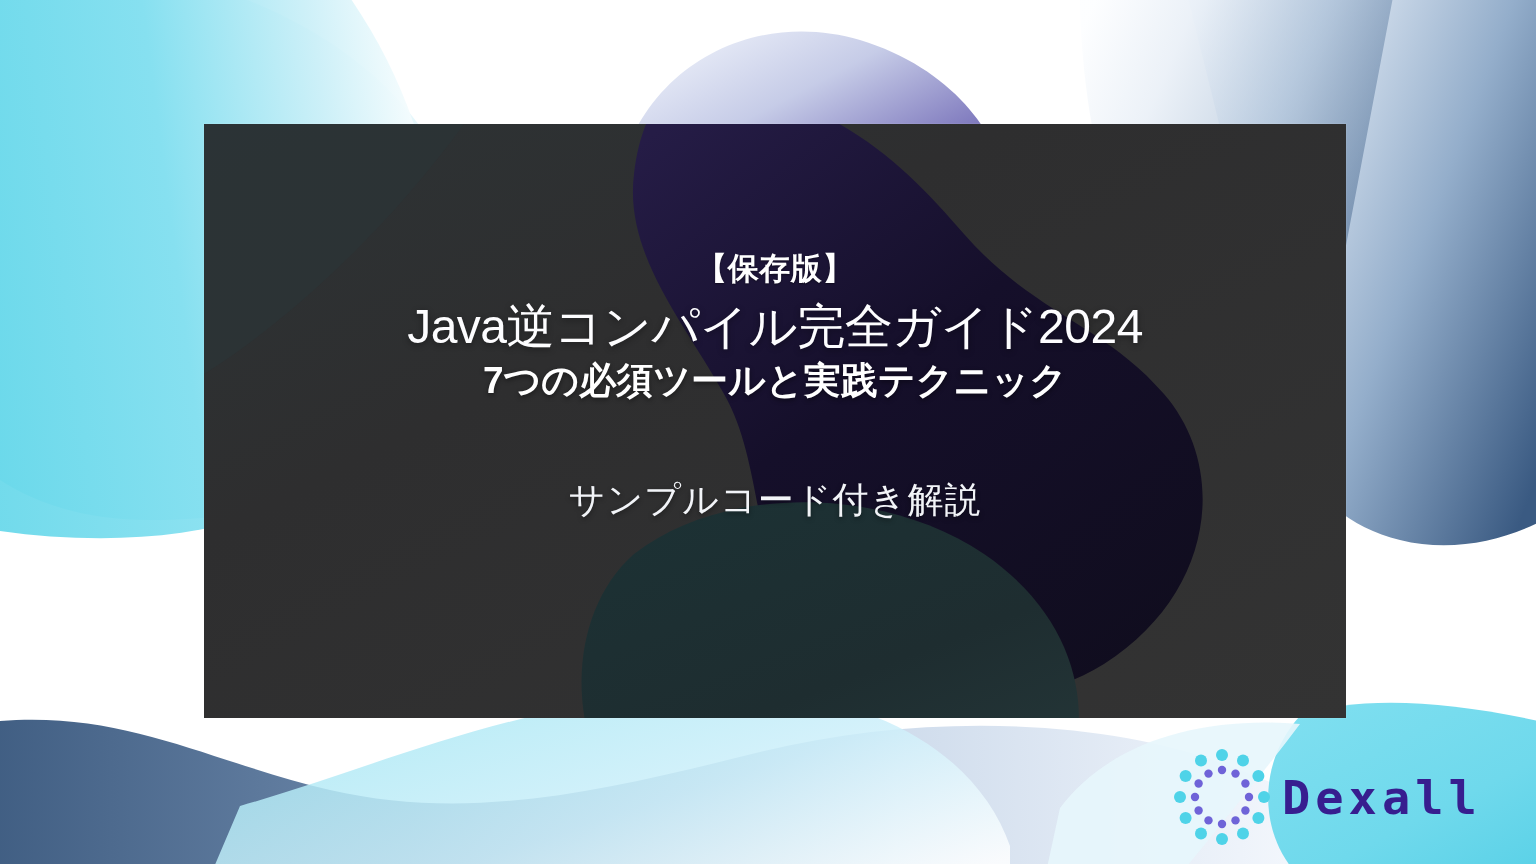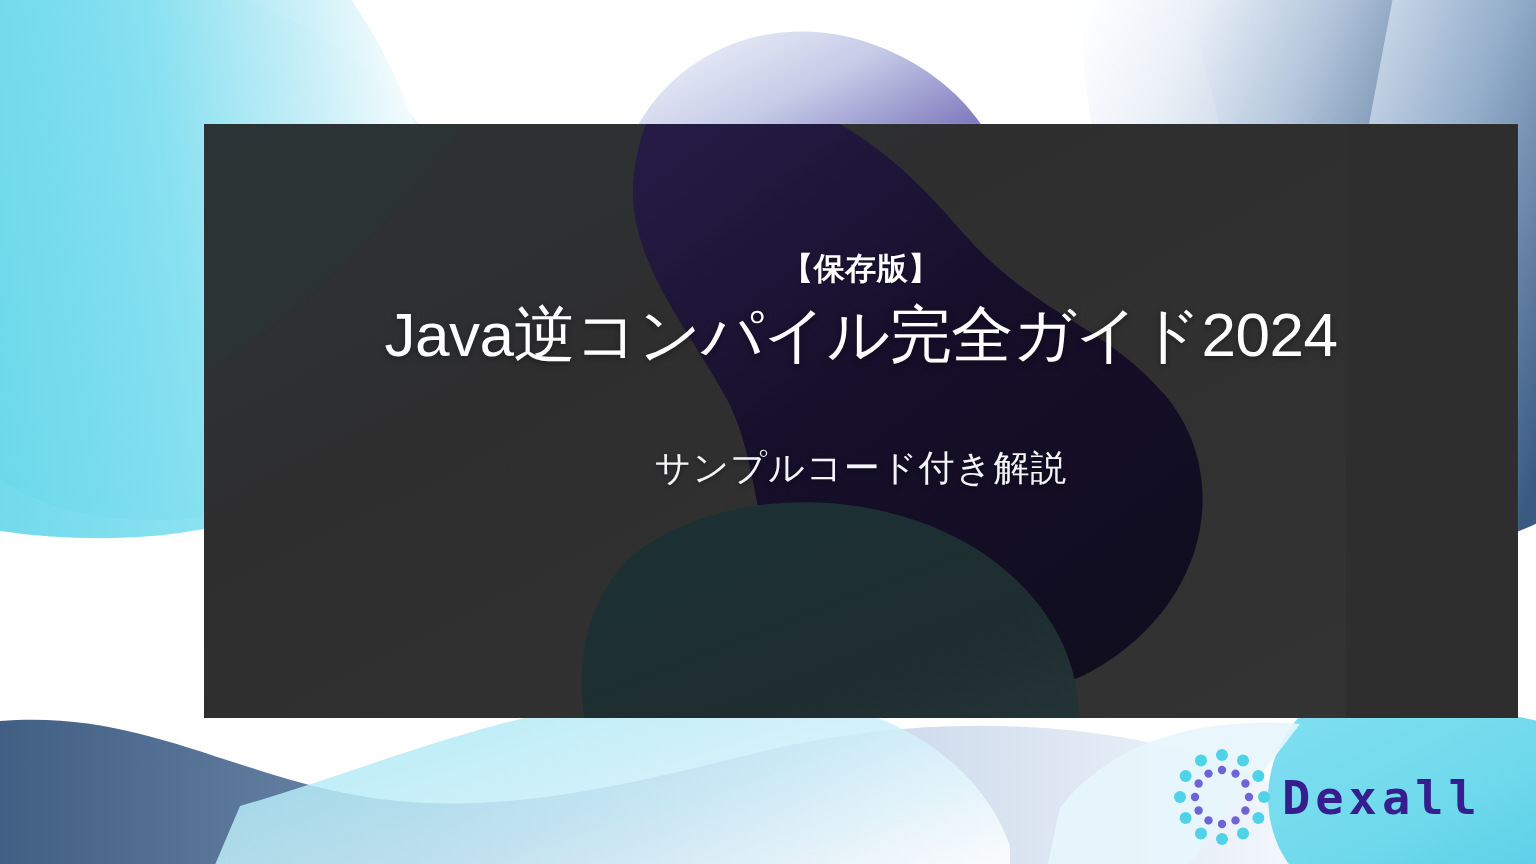--- a/index.html
+++ b/index.html
@@ -22,21 +22,21 @@
     position:absolute;
     inset:0;
     overflow:hidden;
   }
   .bg-layer svg { position:absolute; inset:0; width:1536px; height:864px; display:block; }
 
   
   #card {
     position:absolute;
     left:204px; top:124px;
-    width:1314px; height:594px;
+    width:1142px; height:594px;
     background:#2e2e2e;
     overflow:hidden;
     box-shadow:0 0 0 1px rgba(255,255,255,0.06);
   }
   #card .card-bg { position:absolute; inset:0; width:1142px; height:594px; display:block; }
 
   #card-content {
     position:absolute;
     inset:0;
     display:flex;
@@ -52,21 +52,21 @@
     font-weight:bold;
     color:#ffffff;
     letter-spacing:0.5px;
     line-height:1.1;
     text-shadow:0 1px 2px rgba(0,0,0,0.45);
     white-space:nowrap;
   }
 
   .headline {
     margin-top:14px;
-    font-size:62px;
+    font-size:48px;
     font-weight:300;
     color:#fdfdff;
     letter-spacing:-0.5px;
     line-height:1.12;
     white-space:nowrap;
     text-shadow:0 2px 6px rgba(0,0,0,0.38);
   }
 
   .subhead {
     margin-top:6px;
@@ -207,20 +207,21 @@
 
       <path d="M 430 430 C 520 360 680 362 780 430 C 880 498 890 600 860 660
                L 430 700 C 360 620 360 492 430 430 Z" fill="url(#cTeal)"></path>
 
       <path d="M 0 0 L 260 0 C 180 110 80 200 0 250 Z" fill="#2b3436" opacity="0.85"></path>
     </svg>
 
     <div id="card-content">
       <div class="badge">【保存版】</div>
       <h1 class="headline">Java逆コンパイル完全ガイド2024</h1>
+      <h2 class="subhead">7つの必須ツールと実践テクニック</h2>
       <p class="tagline">サンプルコード付き解説</p>
     </div>
   </div>
 
   <div id="logo">
     <div id="logo-mark">
       <svg viewBox="0 0 112 112" xmlns="http://www.w3.org/2000/svg" aria-hidden="true">
         <g fill="#4fd3e8">
           <circle cx="56" cy="14" r="6"></circle>
           <circle cx="77" cy="19.6" r="6"></circle>

